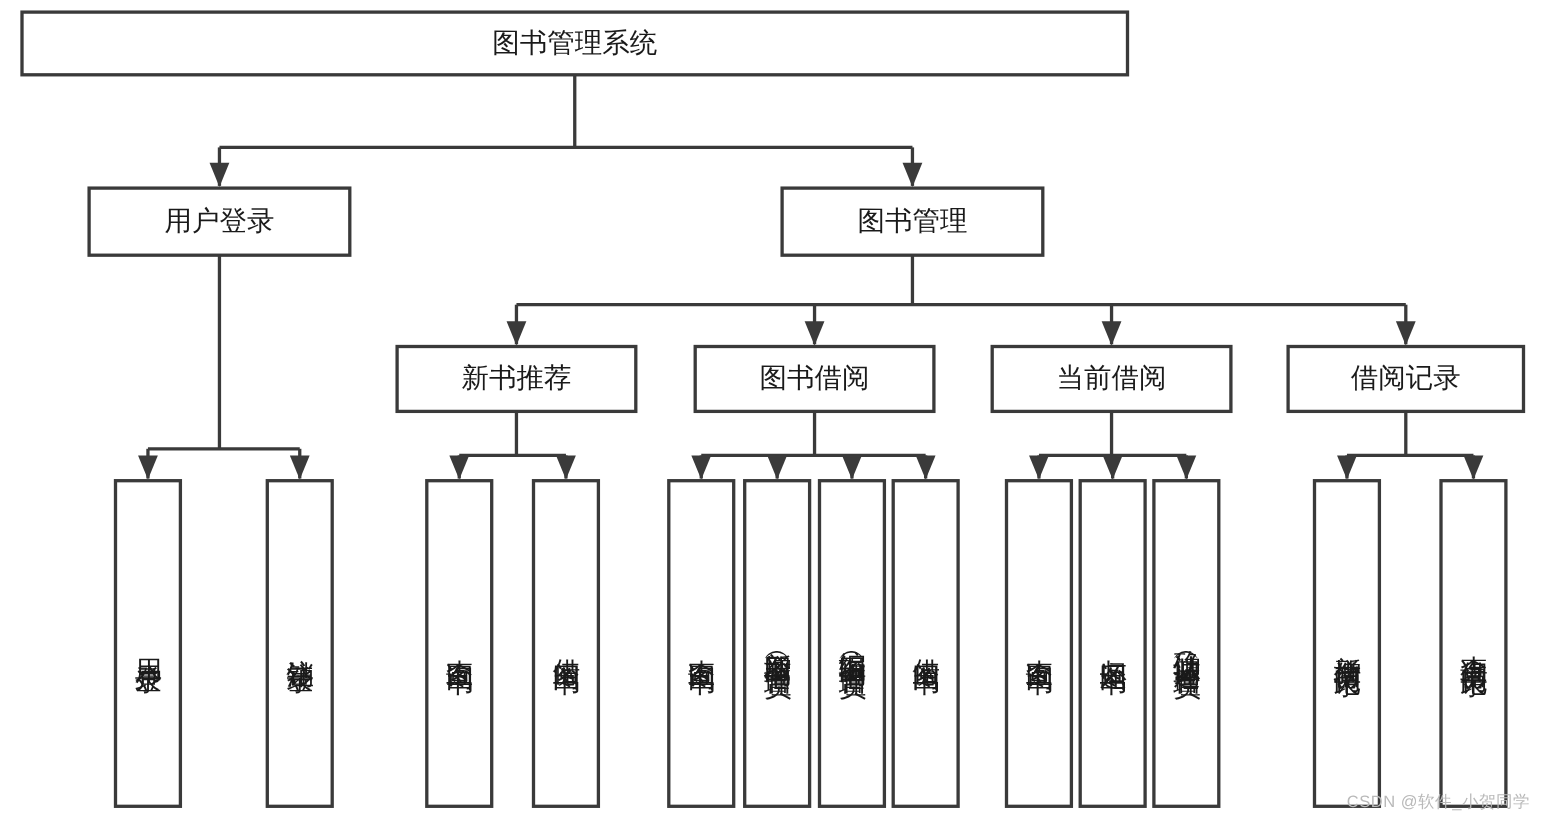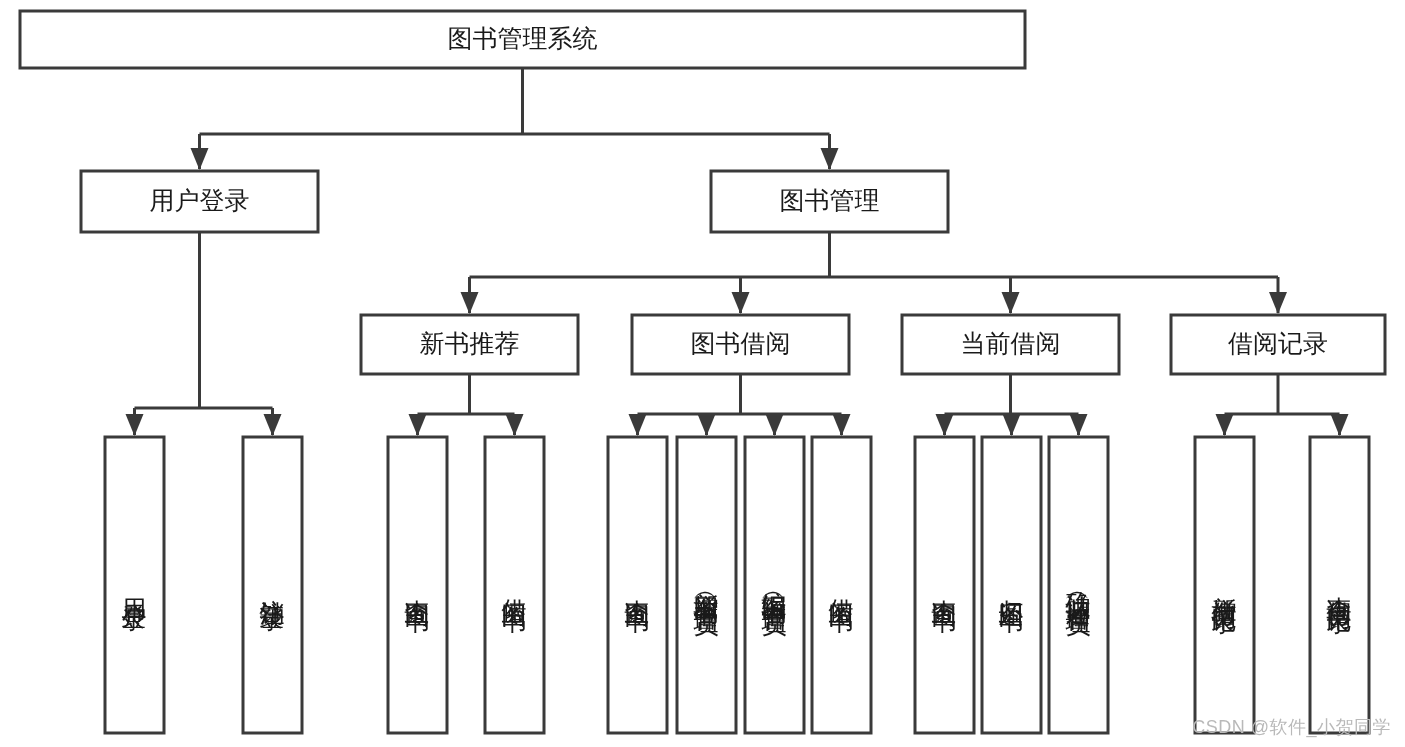--- a/index.html
+++ b/index.html
@@ -69,21 +69,21 @@
     letter-spacing: 3px;
     color: #1a1a1a;
     white-space: nowrap;
     text-align: center;
   }
   .watermark {
     position: absolute;
     right: 14px;
     bottom: 8px;
     font-family: "Liberation Sans", "DejaVu Sans", sans-serif;
-    font-size: 18px;
+    font-size: 15px;
     color: #b9b9b9;
     letter-spacing: 0.5px;
     white-space: nowrap;
     user-select: none;
   }
 </style>
 </head>
 <body>
 
 <div id="diagram-root">

